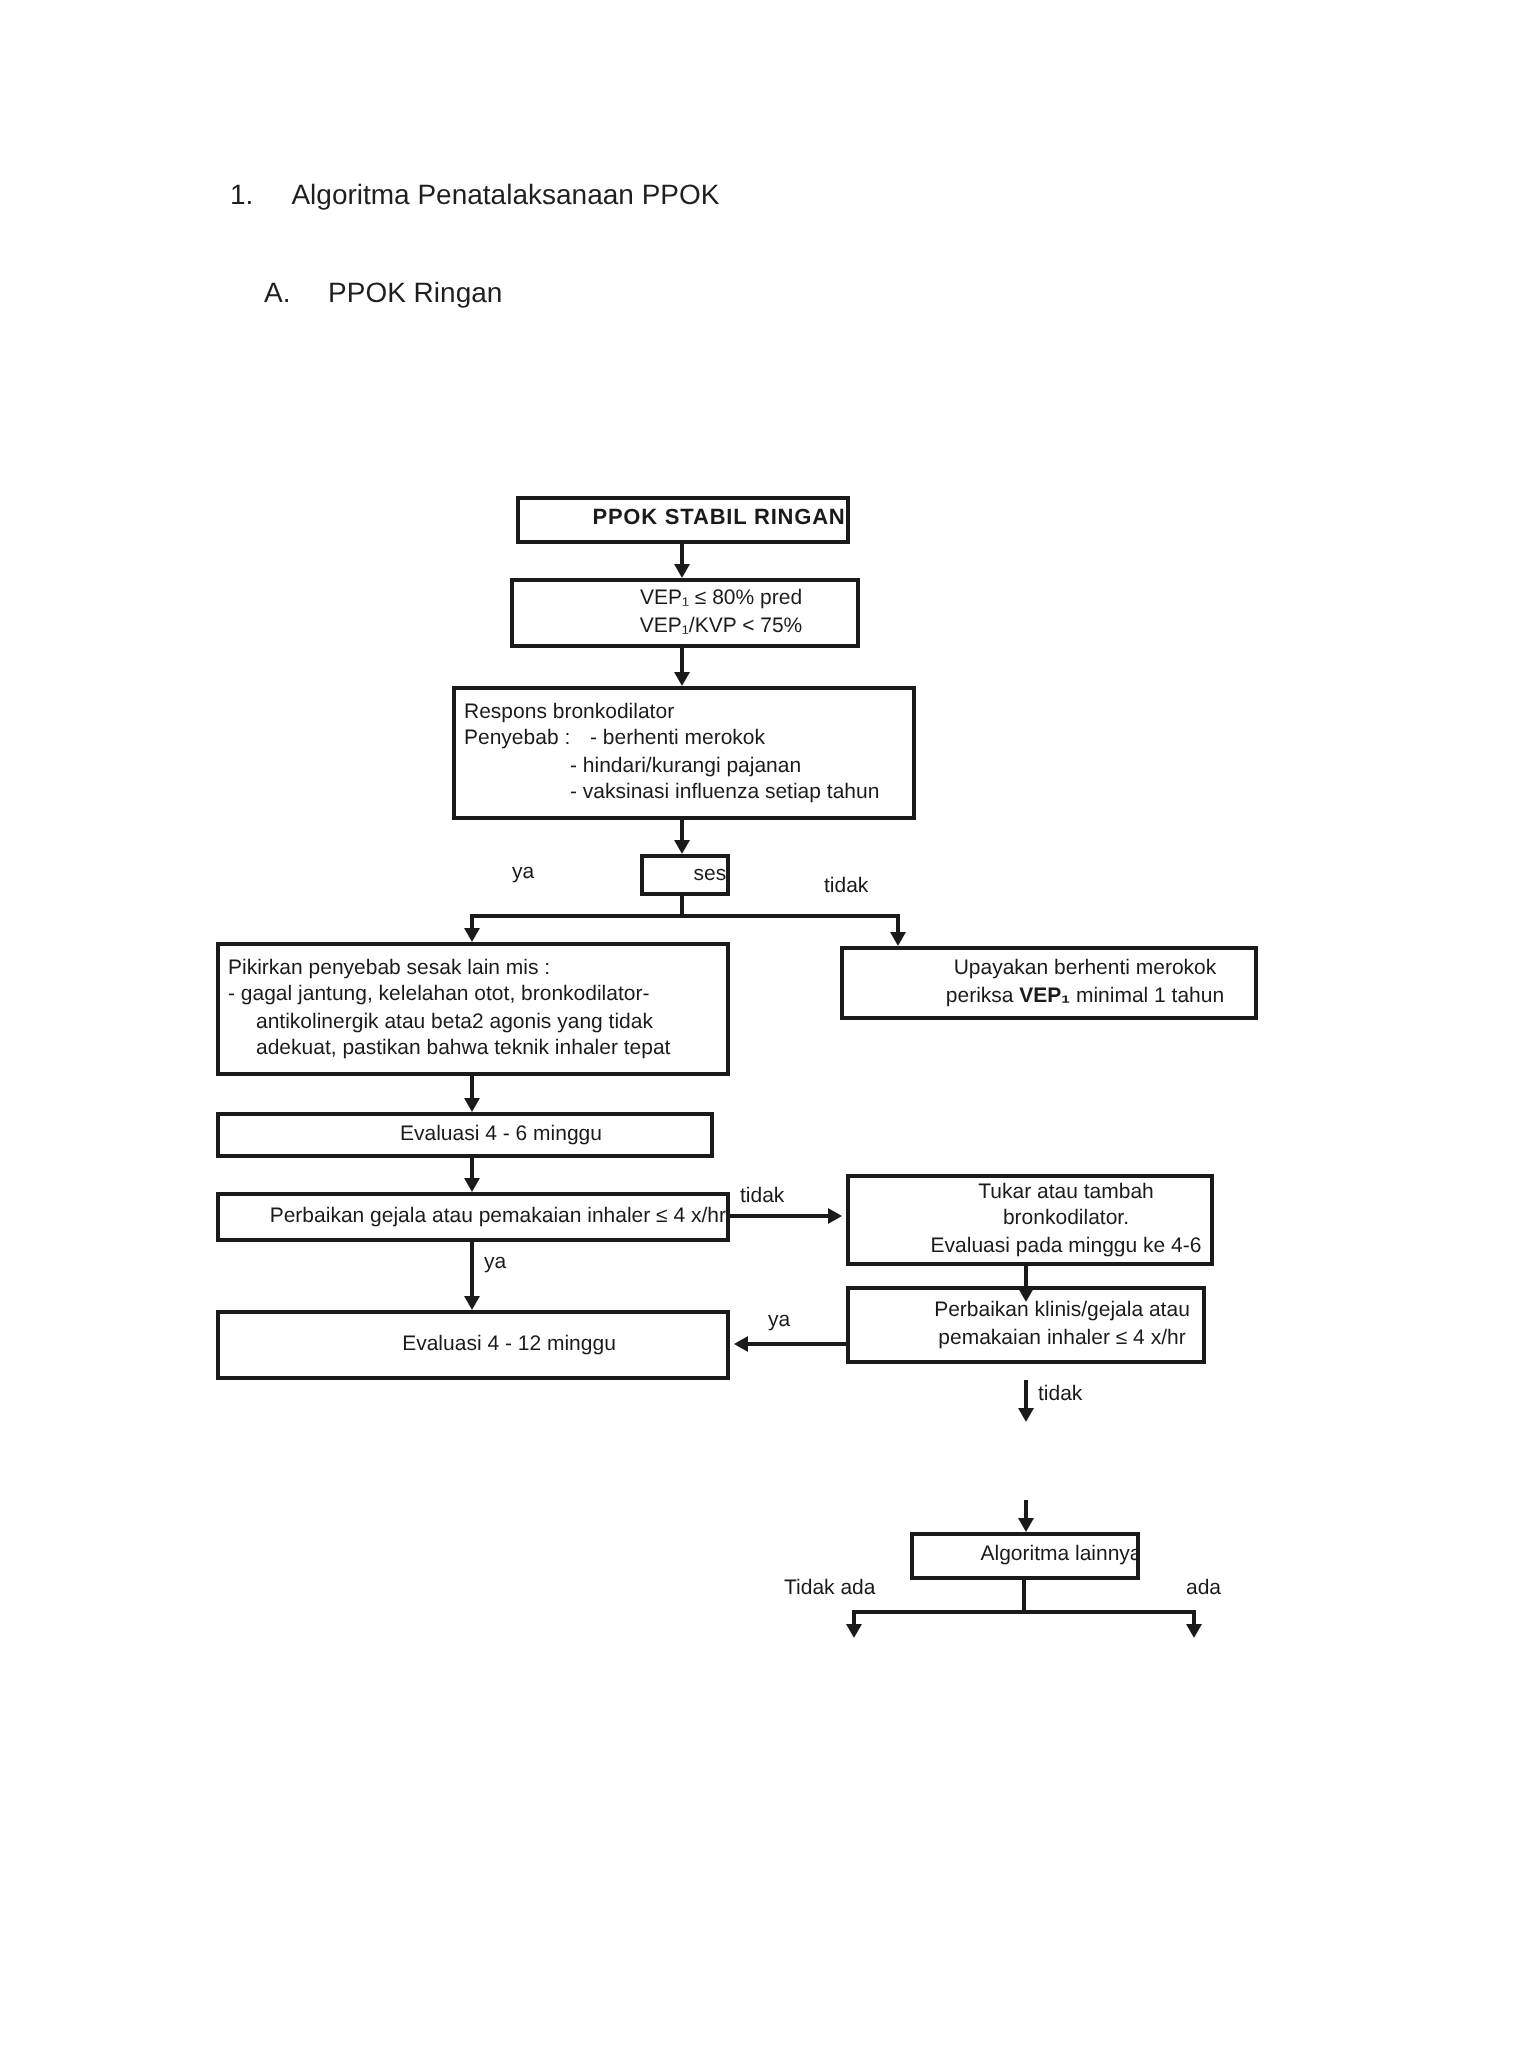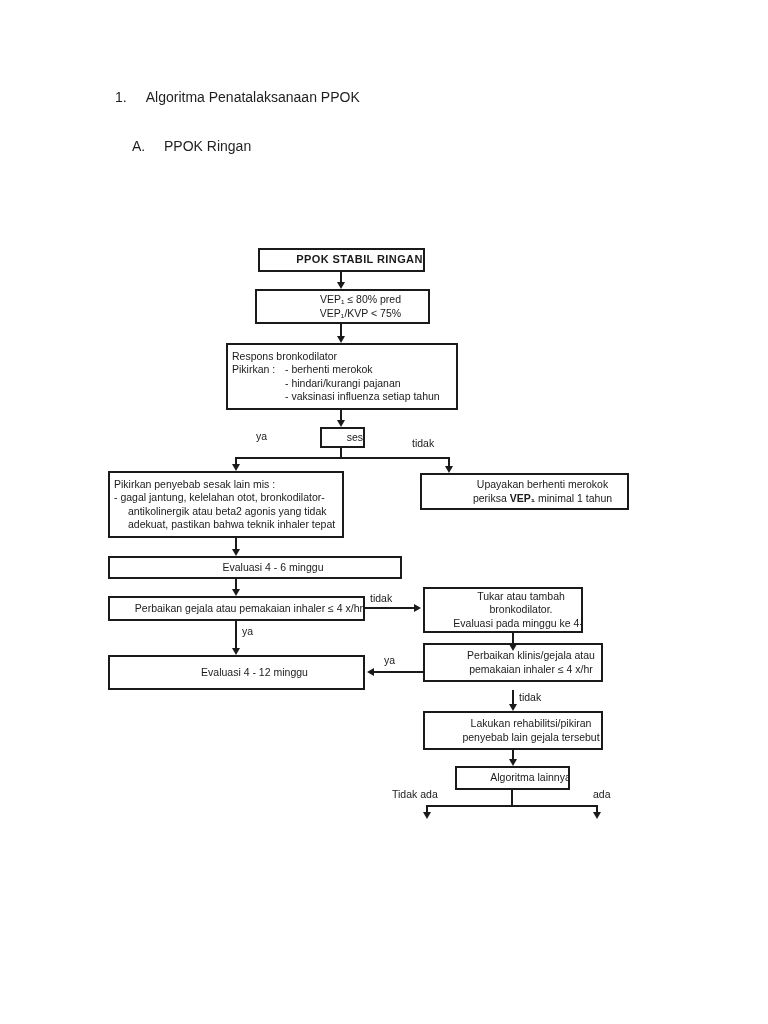--- a/index.html
+++ b/index.html
@@ -71,73 +71,69 @@
   </div>
 
   <div class="fbox" style="left:255px;top:289px;width:175px;height:35px;">
     <div>VEP₁ ≤ 80% pred</div>
     <div>VEP₁/KVP &lt; 75%</div>
   </div>
 
   <div class="fbox align-left" style="left:226px;top:343px;width:232px;height:67px;text-align:center;">
     <div>Respons bronkodilator</div>
     <div>
-      <span>Pikirkan :</span>
+      <span>Penyebab :</span>
       <span style="display:inline-block;width:4px;"></span>
       <span>- berhenti merokok</span>
     </div>
     <div class="ind-respons">- hindari/kurangi pajanan</div>
     <div class="ind-respons">- vaksinasi influenza setiap tahun</div>
   </div>
 
   <div class="fbox" style="left:320px;top:427px;width:45px;height:21px;">
     <div>sesak</div>
   </div>
 
-  <div class="fbox align-left" style="left:108px;top:471px;width:236px;height:67px;">
+  <div class="fbox align-left" style="left:108px;top:471px;width:257px;height:67px;">
     <div>Pikirkan penyebab sesak lain mis :</div>
     <div>- gagal jantung, kelelahan otot, bronkodilator-</div>
     <div class="ind-pikirkan">antikolinergik atau beta2 agonis yang tidak</div>
     <div class="ind-pikirkan">adekuat, pastikan bahwa teknik inhaler tepat</div>
   </div>
 
   <div class="fbox" style="left:420px;top:473px;width:209px;height:37px;">
     <div>Upayakan berhenti merokok</div>
     <div>
       <span>periksa </span><b>VEP₁</b><span> minimal 1 tahun</span>
     </div>
   </div>
 
-  <div class="fbox" style="left:108px;top:556px;width:294px;height:23px;">
+  <div class="fbox" style="left:108px;top:556px;width:249px;height:23px;">
     <div>Evaluasi 4 - 6 minggu</div>
   </div>
 
   <div class="fbox" style="left:108px;top:596px;width:257px;height:25px;align-items:flex-end;">
     <div>Perbaikan gejala atau pemakaian inhaler ≤ 4 x/hr</div>
   </div>
 
-  <div class="fbox" style="left:423px;top:587px;width:160px;height:46px;">
+  <div class="fbox" style="left:423px;top:587px;width:184px;height:46px;">
     <div>Tukar atau tambah</div>
     <div>bronkodilator.</div>
     <div>Evaluasi pada minggu ke 4-6</div>
   </div>
 
   <div class="fbox" style="left:108px;top:655px;width:257px;height:35px;">
     <div>Evaluasi 4 - 12 minggu</div>
   </div>
 
   <div class="fbox" style="left:423px;top:643px;width:180px;height:39px;">
     <div>Perbaikan klinis/gejala atau</div>
     <div>pemakaian inhaler ≤ 4 x/hr</div>
   </div>
 
-  <div class="fbox" style="left:423px;top:711px;width:180px;height:39px;">
-    <div>Lakukan rehabilitsi/pikiran</div>
-    <div>penyebab lain gejala tersebut</div>
-  </div>
 
   <div class="fbox" style="left:455px;top:766px;width:115px;height:24px;">
     <div>Algoritma lainnya</div>
   </div>
 
 
 
   <div class="vline" style="left:340px;top:272px;width:2px;height:11px;"></div>
   <div class="arr down" style="left:337px;top:282px;"></div>
 

